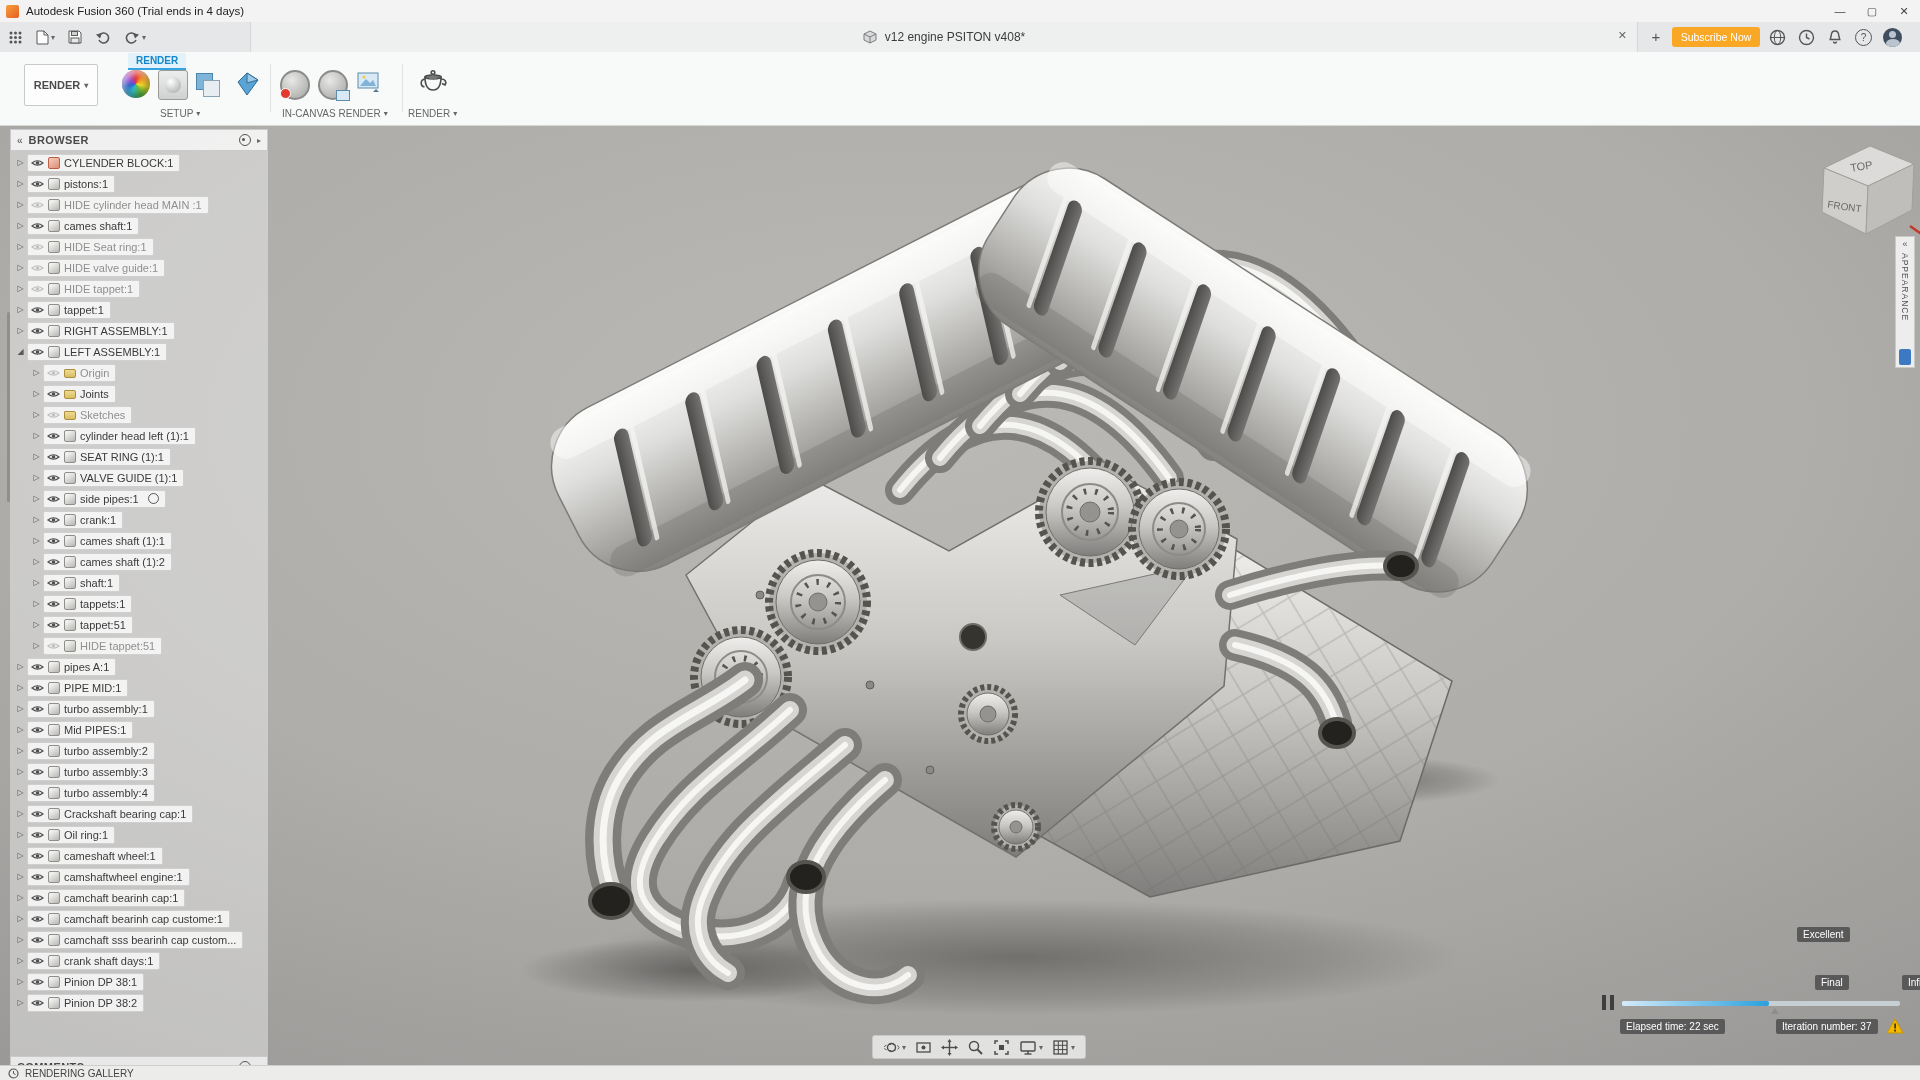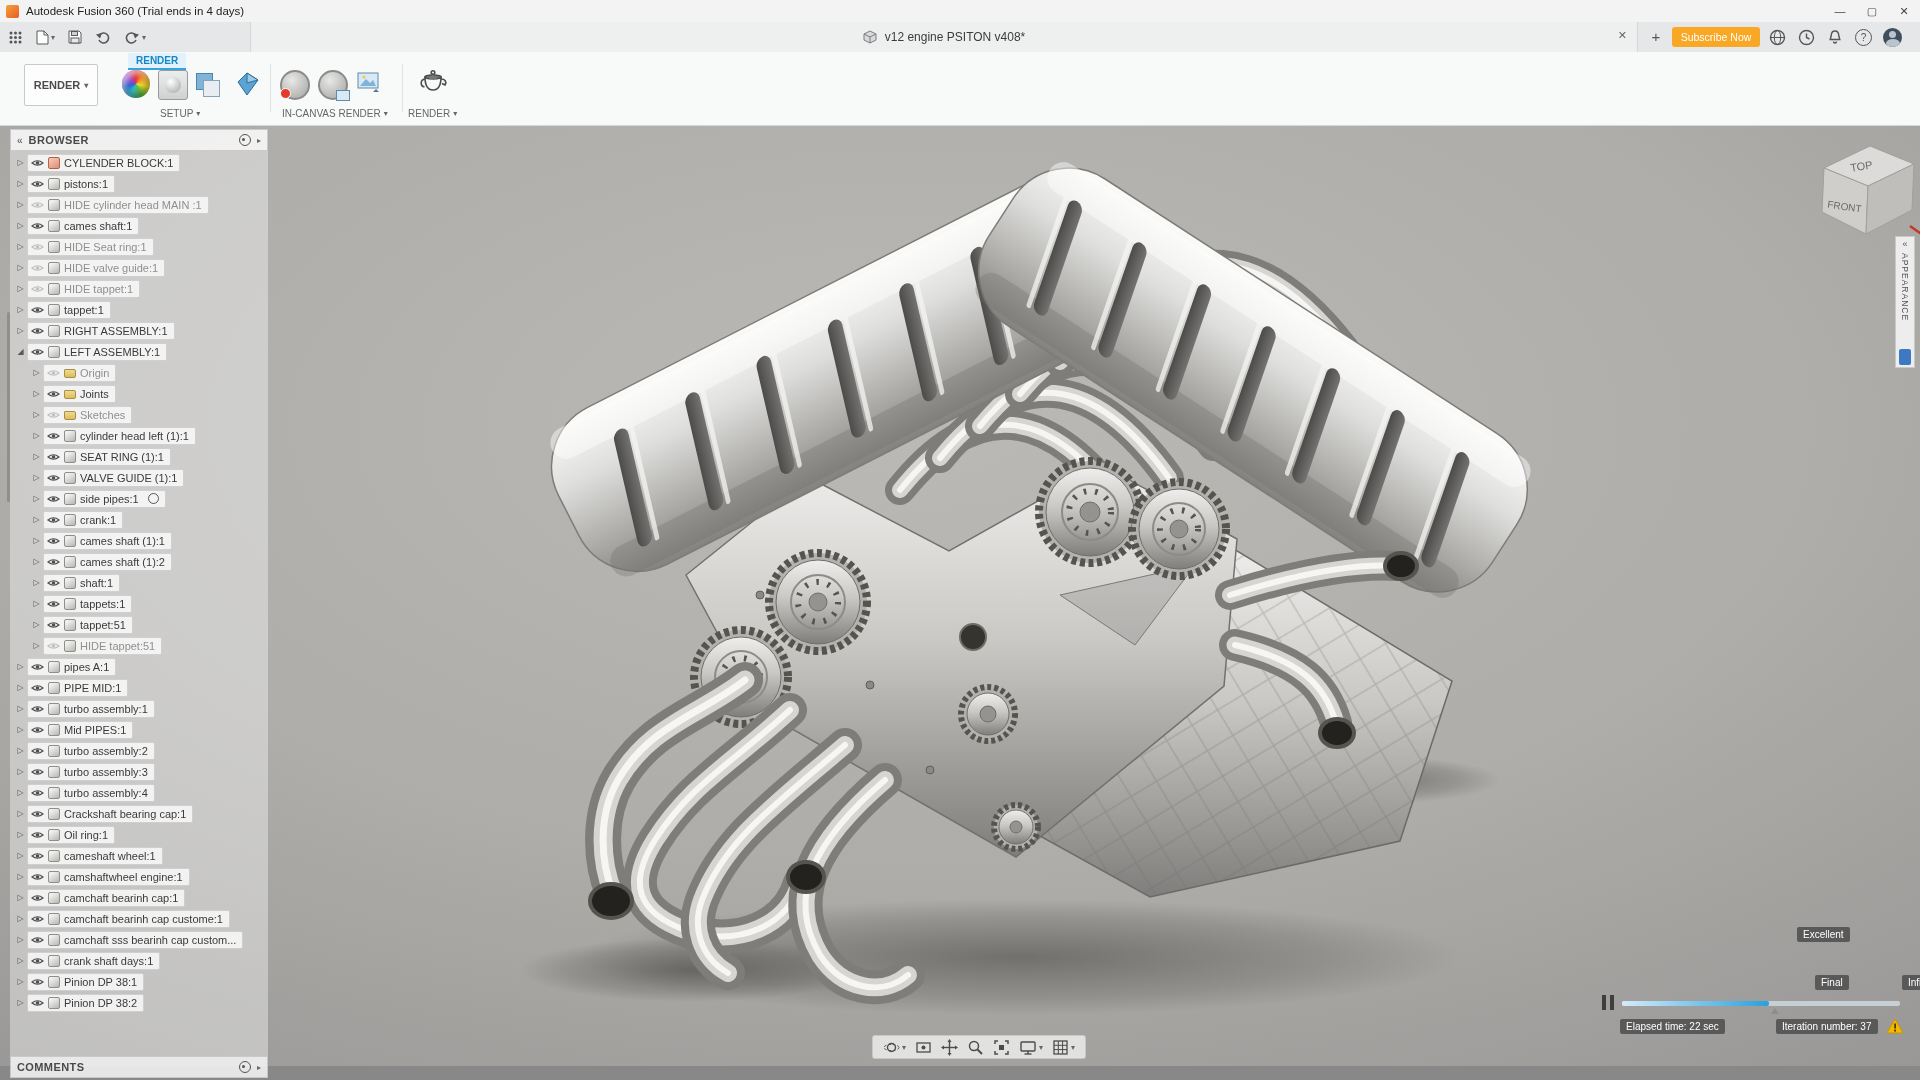--- a/index.html
+++ b/index.html
@@ -1194,14 +1194,21 @@
   <span class="chip" style="left:1620px;top:1019px;">Elapsed time: 22 sec</span>
   <span class="chip" style="left:1776px;top:1019px;">Iteration number: 37</span>
   <span class="abs" id="warn-icon">
     <svg width="18" height="16">
         <polygon points="9,1 17,15 1,15" fill="#f5b800" stroke="#c79600"></polygon>
         <rect x="8.2" y="5.5" width="1.8" height="5" fill="#4a3c00"></rect>
         <circle cx="9.1" cy="12.6" r="1.1" fill="#4a3c00"></circle>
       </svg>
   </span>
 
+  <div class="abs" id="statusbar">
+    <svg width="11" height="11">
+        <circle cx="5.5" cy="5.5" r="4.5" fill="none" stroke="#555" stroke-width="1.2"></circle>
+        <polyline points="5.5,3 5.5,5.5 7.5,6.5" fill="none" stroke="#555"></polyline>
+      </svg>
+    <span>RENDERING GALLERY</span>
+  </div>
 
 </div>
 
 </body></html>

